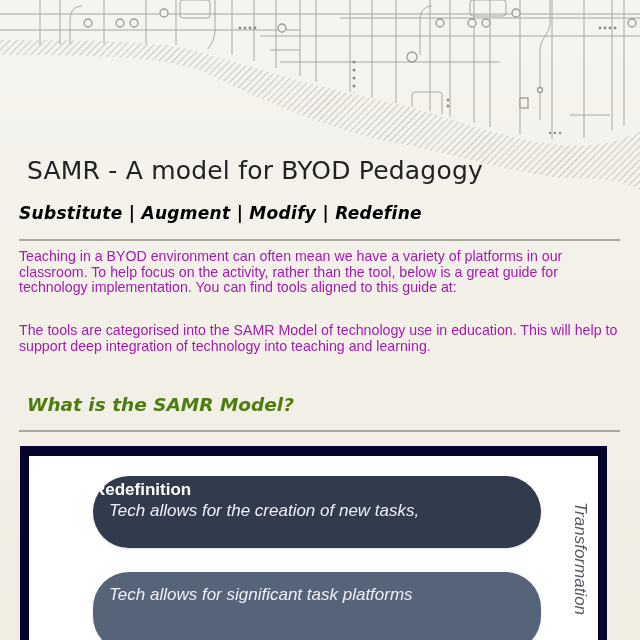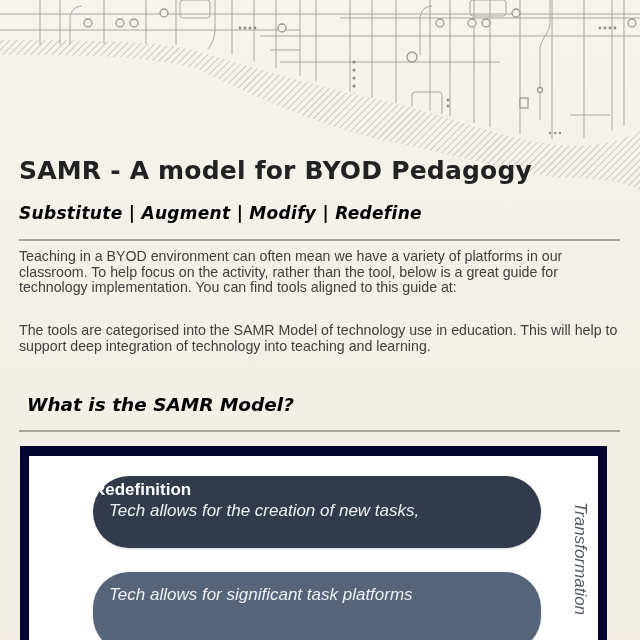--- a/index.html
+++ b/index.html
@@ -3,38 +3,38 @@
 <meta charset="utf-8">
 <style>
   html, body { margin:0; padding:0; }
   body {
     width:640px; height:640px; overflow:hidden; position:relative;
     background: linear-gradient(180deg, #f6f4ef 0%, #f3f0e8 50%, #f1ede3 100%);
     font-family: "Liberation Sans", sans-serif;
   }
   .header-art { position:absolute; left:0; top:0; width:640px; height:190px; }
   .title {
-    position:absolute; left:19px; top:156px; margin:0;
-    font-family: "DejaVu Sans", sans-serif; font-weight:bold;
+    position:absolute; left:27px; top:156px; margin:0;
+    font-family: "DejaVu Sans", sans-serif; font-weight:normal;
     font-size:25px; color:#222; letter-spacing:0.2px;
   }
   .subtitle {
     position:absolute; left:19px; top:203px; margin:0;
     font-family: "DejaVu Sans", sans-serif; font-weight:bold; font-style:italic;
     font-size:17px; color:#000000; letter-spacing:0.3px;
   }
   .divider { position:absolute; left:19px; width:601px; height:2px; background:#a9a69d; }
   .para {
     position:absolute; left:19px; width:600px; margin:0;
-    font-size:14.2px; line-height:15.5px; color:#404040;
+    font-size:14.2px; line-height:15.5px; color:#a21caf;
   }
   .section-title {
     position:absolute; left:27px; top:394px; margin:0;
     font-family: "DejaVu Sans", sans-serif; font-weight:bold; font-style:italic;
-    font-size:18.5px; color:#000000;
+    font-size:18.5px; color:#4d7c0f;
   }
   .frame {
     position:absolute; left:20px; top:446px; width:587px; height:210px;
     background:#05042e;
   }
   .frame-inner {
     position:absolute; left:9px; top:10px; right:9px; bottom:0;
     background:#ffffff;
   }
   .pill {

